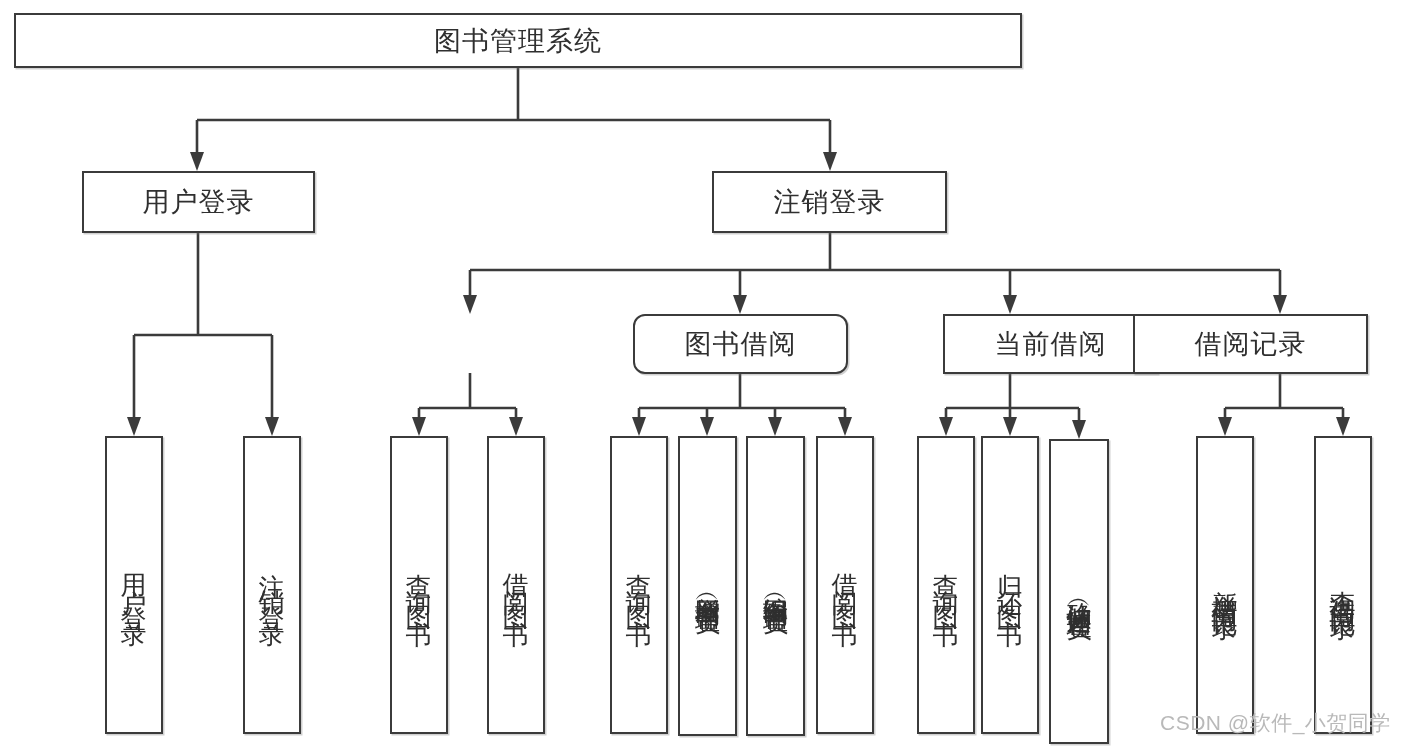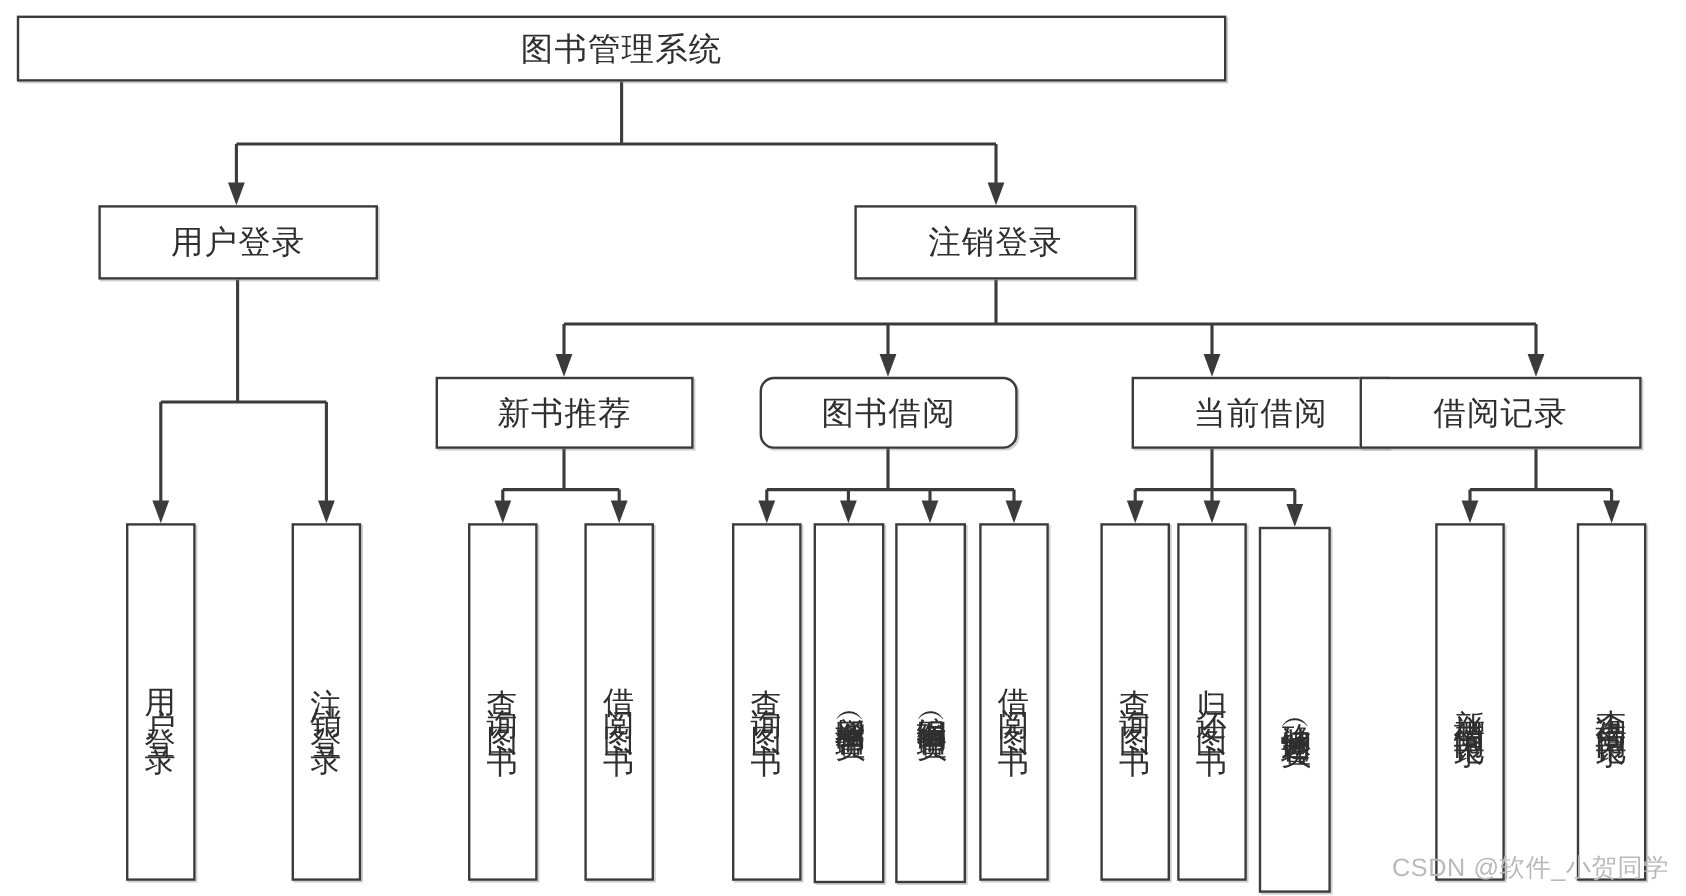--- a/index.html
+++ b/index.html
@@ -78,23 +78,20 @@
     <span class="hlabel">图书管理系统</span>
   </div>
 
   <div class="node" style="left:82px;top:171px;width:233px;height:62px;">
     <span class="hlabel">用户登录</span>
   </div>
   <div class="node" style="left:712px;top:171px;width:235px;height:62px;">
     <span class="hlabel">注销登录</span>
   </div>
 
-  <div class="node" style="left:363px;top:314px;width:215px;height:60px;">
-    <span class="hlabel">新书推荐</span>
-  </div>
   <div class="node" style="left:633px;top:314px;width:215px;height:60px;border-radius:12px;">
     <span class="hlabel">图书借阅</span>
   </div>
   <div class="node" style="left:903px;top:314px;width:215px;height:60px;margin-left:40px;">
     <span class="hlabel">当前借阅</span>
   </div>
   <div class="node" style="left:1133px;top:314px;width:235px;height:60px;">
     <span class="hlabel">借阅记录</span>
   </div>
 

